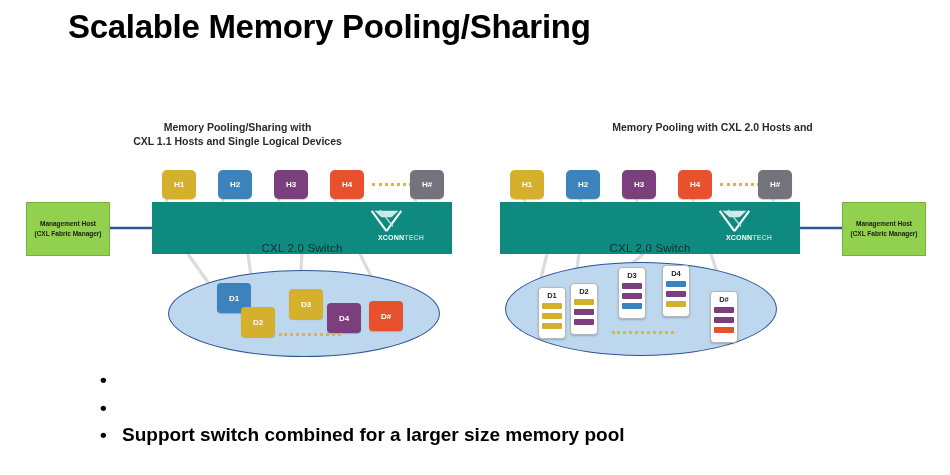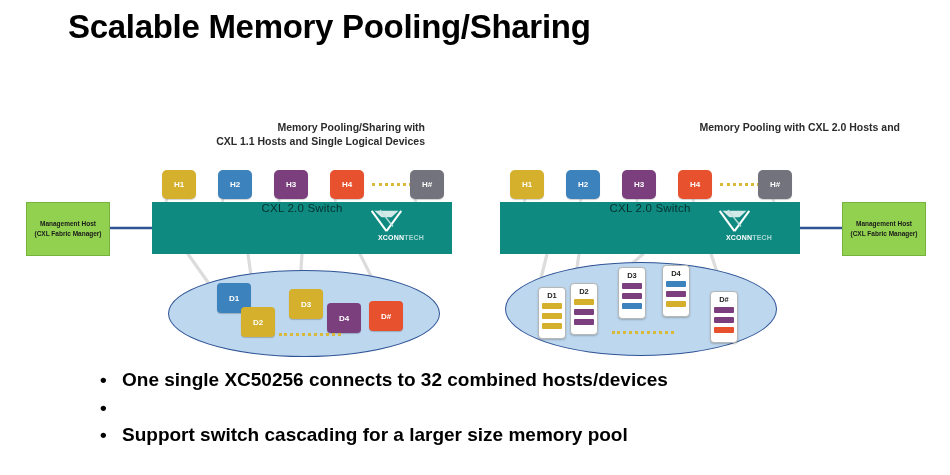--- a/index.html
+++ b/index.html
@@ -45,21 +45,21 @@
     height: 250px;
   }
   #panel-left  { left: 0; }
   #panel-right { left: 475px; }
 
   .panel-caption {
     position: absolute;
     top: 10px;
     left: 50px;
     width: 375px;
-    text-align: right;
+    text-align: center;
     font-size: 10.5px;
     font-weight: bold;
     line-height: 1.38;
     color: #2b2b2b;
   }
   .panel-caption span { display: block; }
 
   
   .wire-layer {
     position: absolute;
@@ -95,21 +95,21 @@
     border-top: 3px dotted #d8b93a;
   }
 
   
   .switch-bar {
     position: absolute;
     top: 92px;
     height: 52px;
     background: #0f8a80;
     display: flex;
-    align-items: flex-start;
+    align-items: flex-end;
     justify-content: center;
   }
   .switch-label {
     font-size: 11.5px;
     color: #06312e;
     font-weight: normal;
     letter-spacing: .2px;
   }
   .brand {
     position: absolute;
@@ -419,22 +419,21 @@
       </div>
 
       <div class="pool-dots" style="left:106px; top:68px;"></div>
     </div>
   </div>
 </div>
 
 <div id="bullets">
   <div class="bullet">
     <span class="bullet-dot">•</span>
-    <span>One single XC50256 connects to 32 combined hosts/devices</span>
   </div>
   <div class="bullet">
     <span class="bullet-dot">•</span>
   </div>
   <div class="bullet">
     <span class="bullet-dot">•</span>
-    <span>Support switch cascading for a larger size memory pool</span>
+    <span>Support switch combined for a larger size memory pool</span>
   </div>
 </div>
 
 </body></html>

